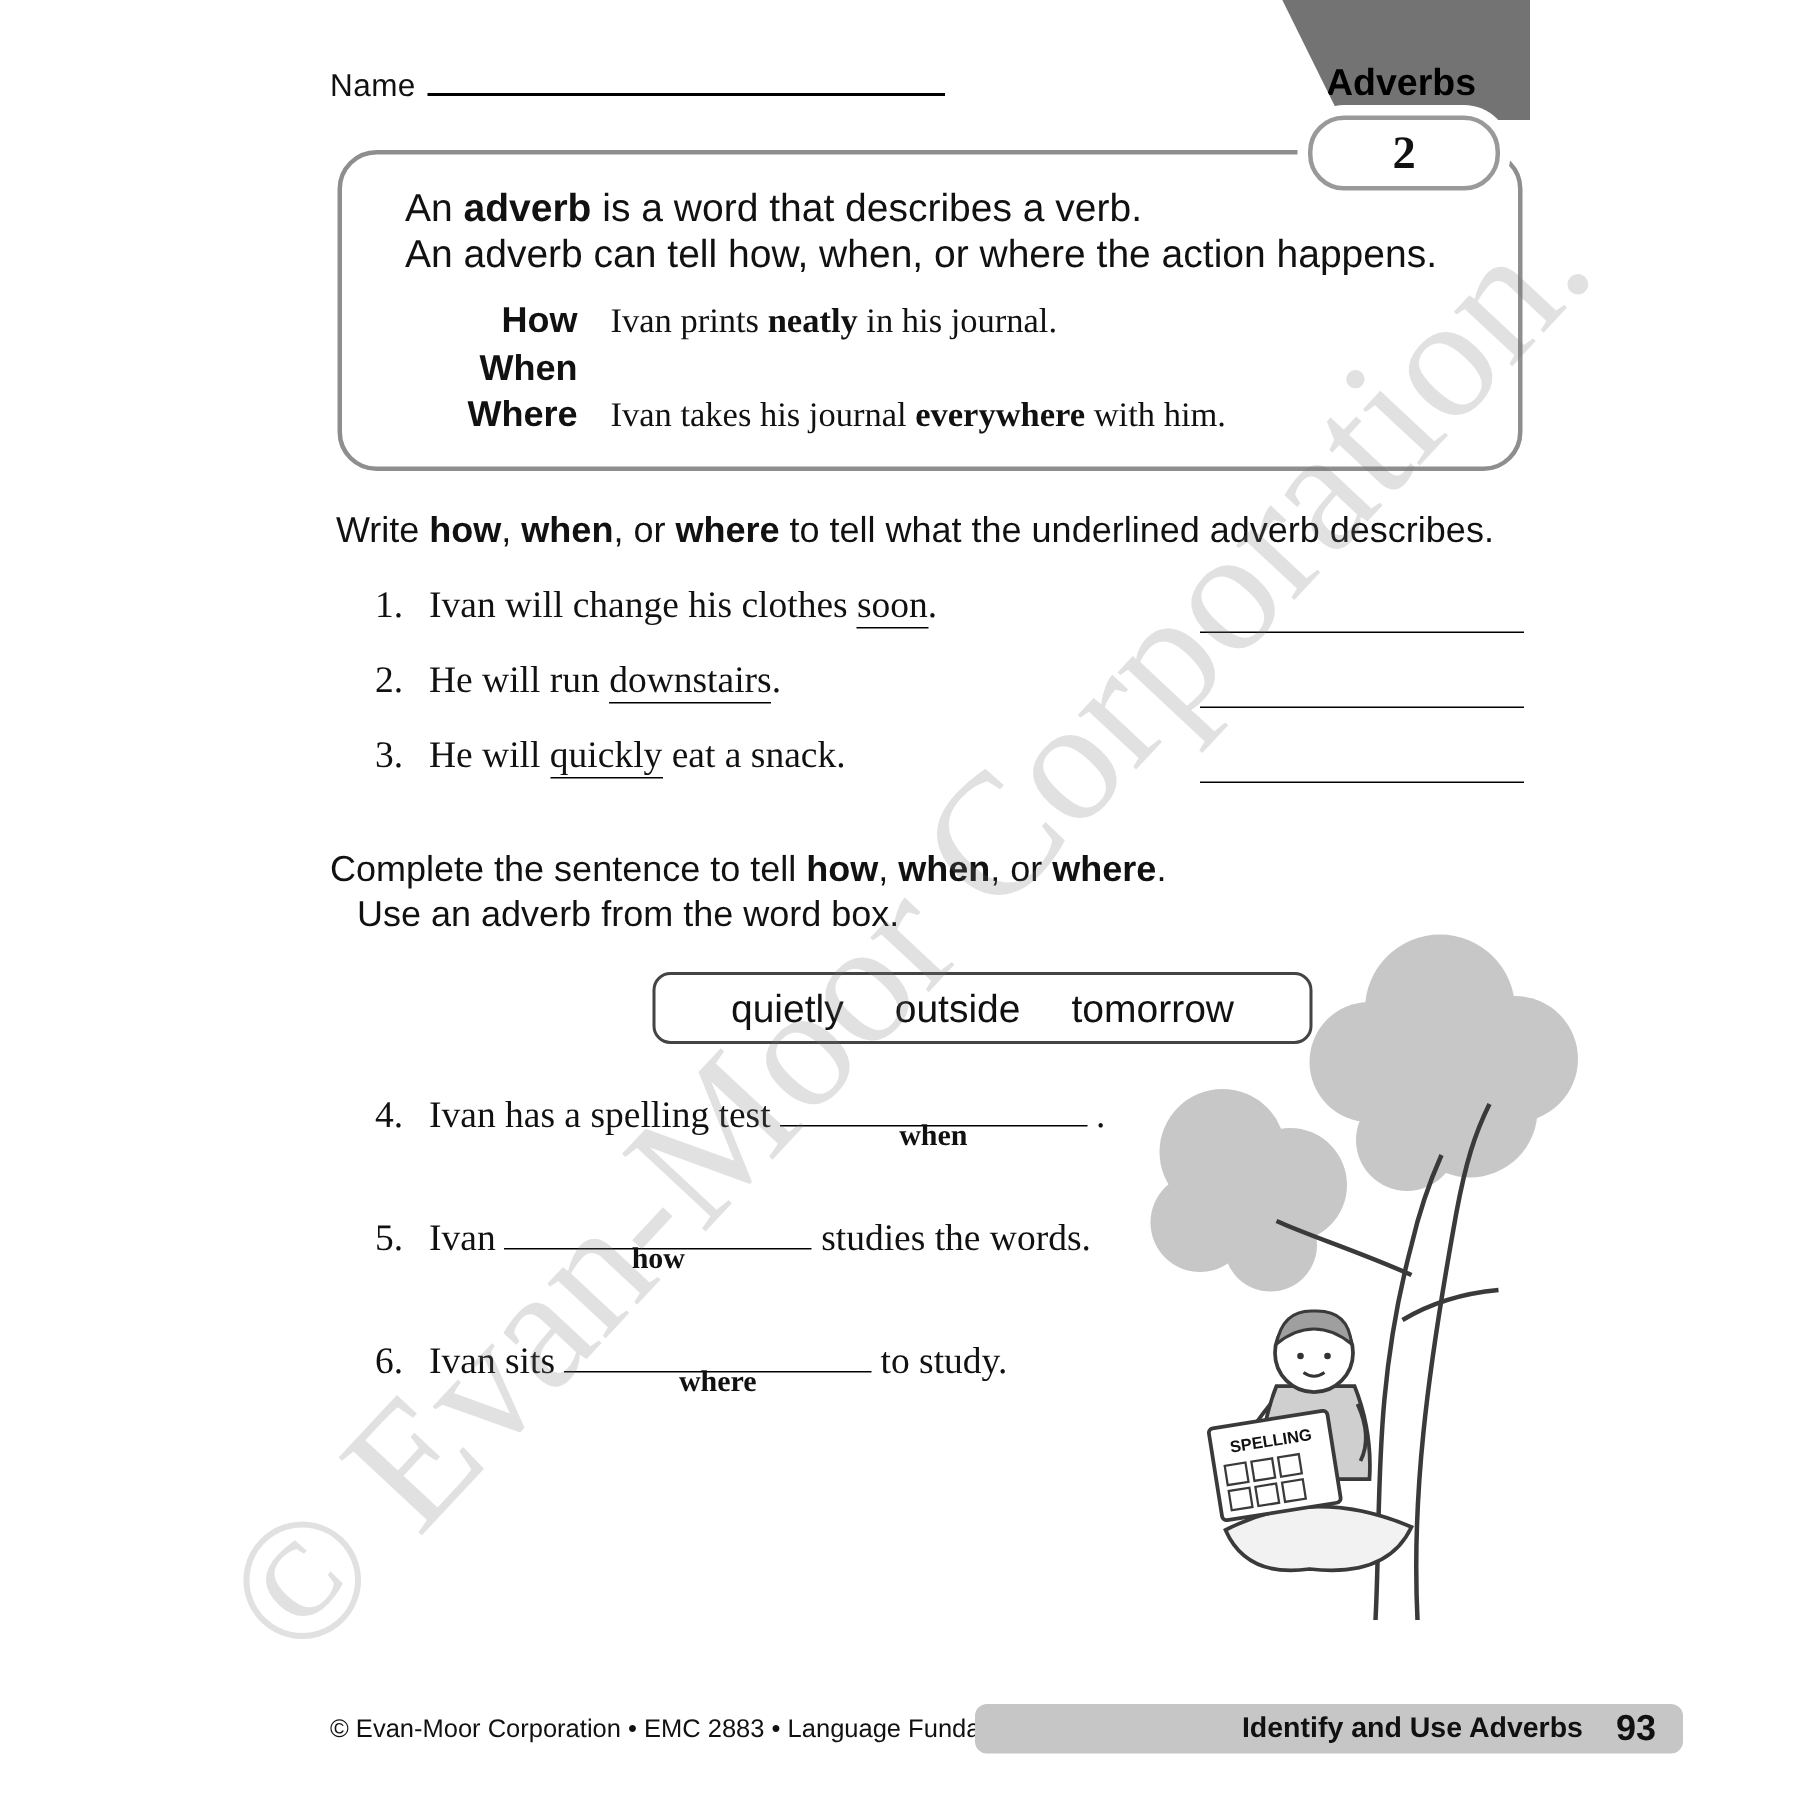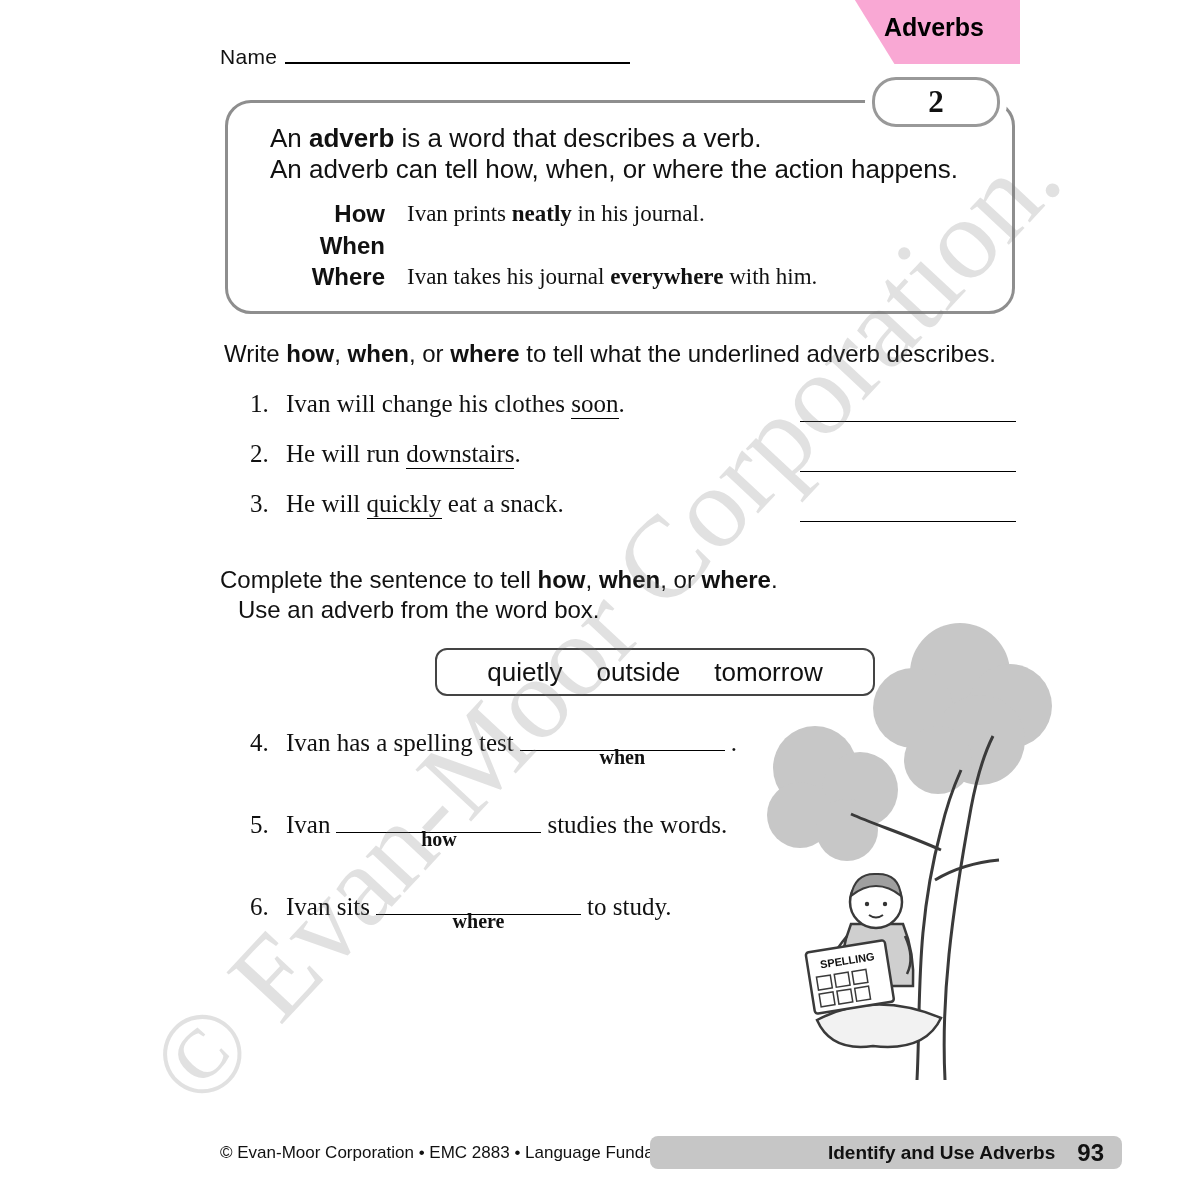--- a/index.html
+++ b/index.html
@@ -17,23 +17,23 @@
     color:rgba(120,120,120,0.22);white-space:nowrap;text-align:center;
     z-index:9;pointer-events:none;
   }
 
   
   .name-row{left:220px;top:44px;font-size:21px;letter-spacing:0.3px;}
   .name-line{display:inline-block;width:345px;border-bottom:2px solid #000;height:18px;margin-left:8px;vertical-align:baseline;}
 
   
   .corner-tab{
-    left:848px;top:0;width:172px;height:64px;background:#f9a8d4;
+    left:848px;top:0;width:172px;height:80px;background:#737373;
     clip-path:polygon(4% 0,100% 0,100% 100%,27% 100%);
-    z-index:1;display:flex;align-items:center;justify-content:center;
+    z-index:1;display:flex;align-items:flex-end;justify-content:center;
     padding-bottom:10px;box-sizing:border-box;
   }
   .corner-tab span{font-weight:bold;font-size:25px;color:#000;}
   .badge{
     left:872px;top:77px;width:122px;height:44px;background:#fff;
     border:3px solid #999;border-radius:24px;z-index:3;
     box-shadow:0 0 0 7px #fff;
     display:flex;align-items:center;justify-content:center;
     font-family:"Liberation Serif",serif;font-weight:bold;font-size:31px;
   }

